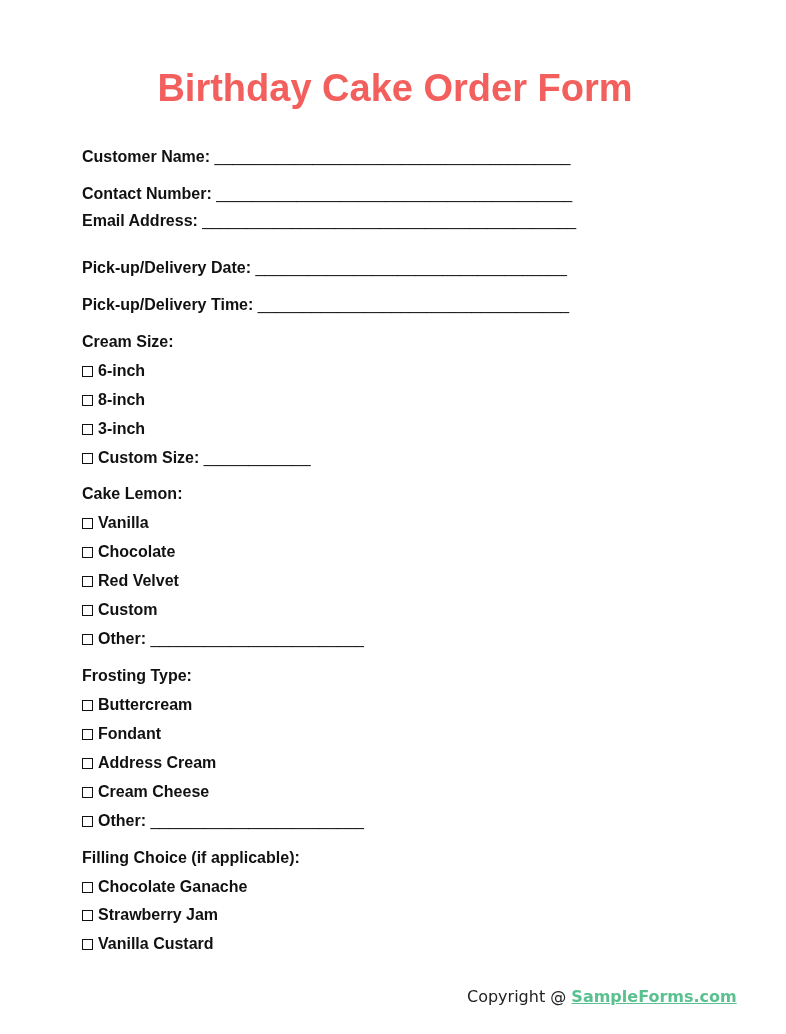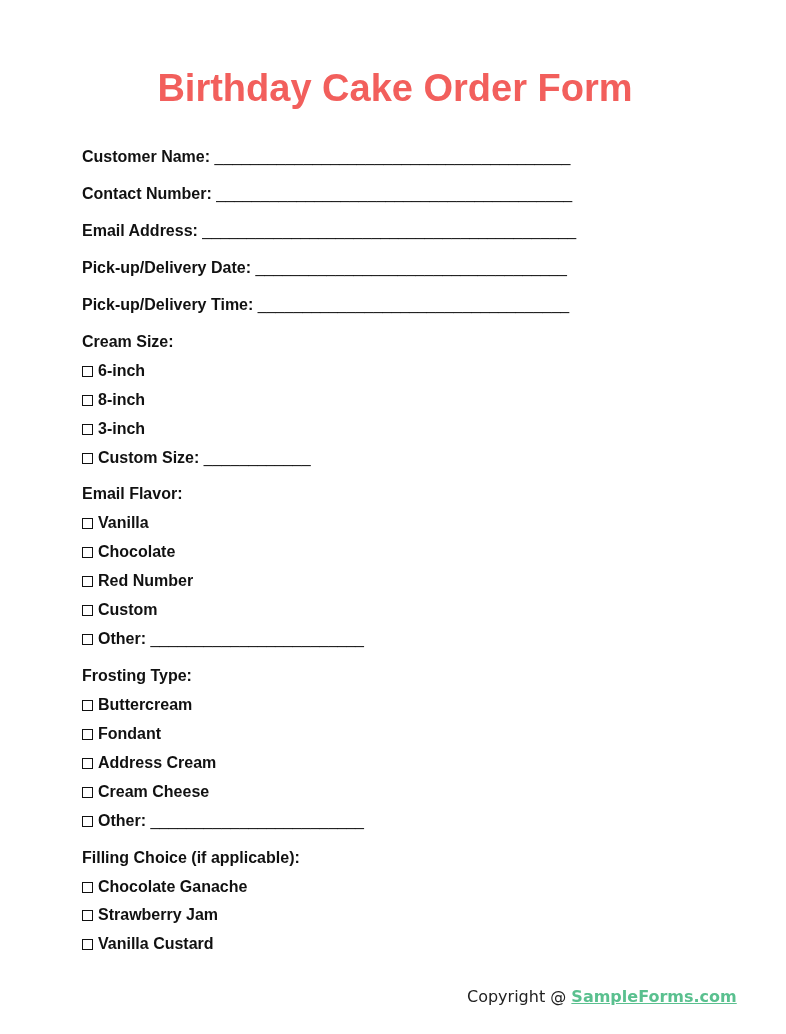--- a/index.html
+++ b/index.html
@@ -33,21 +33,21 @@
 <h1 class="title">Birthday Cake Order Form</h1>
 
 <div class="line" style="top:147px">
   <span>Customer Name:</span>
   <span class="blank"> ________________________________________</span>
 </div>
 <div class="line" style="top:184px">
   <span>Contact Number:</span>
   <span class="blank"> ________________________________________</span>
 </div>
-<div class="line" style="top:221px">
+<div class="line" style="top:211px">
   <span>Email Address:</span>
   <span class="blank"> __________________________________________</span>
 </div>
 <div class="line" style="top:258px">
   <span>Pick-up/Delivery Date:</span>
   <span class="blank"> ___________________________________</span>
 </div>
 <div class="line" style="top:295px">
   <span>Pick-up/Delivery Time:</span>
   <span class="blank"> ___________________________________</span>
@@ -61,29 +61,29 @@
   <span class="cb"></span><span>8-inch</span>
 </div>
 <div class="line" style="top:419px">
   <span class="cb"></span><span>3-inch</span>
 </div>
 <div class="line" style="top:448px">
   <span class="cb"></span><span>Custom Size:</span>
   <span class="blank"> ____________</span>
 </div>
 
-<div class="line" style="top:484px">Email Flavor:</div>
+<div class="line" style="top:484px">Cake Lemon:</div>
 <div class="line" style="top:513px">
   <span class="cb"></span><span>Vanilla</span>
 </div>
 <div class="line" style="top:542px">
   <span class="cb"></span><span>Chocolate</span>
 </div>
 <div class="line" style="top:571px">
-  <span class="cb"></span><span>Red Number</span>
+  <span class="cb"></span><span>Red Velvet</span>
 </div>
 <div class="line" style="top:600px">
   <span class="cb"></span><span>Custom</span>
 </div>
 <div class="line" style="top:629px">
   <span class="cb"></span><span>Other:</span>
   <span class="blank"> ________________________</span>
 </div>
 
 <div class="line" style="top:666px">Frosting Type:</div>

